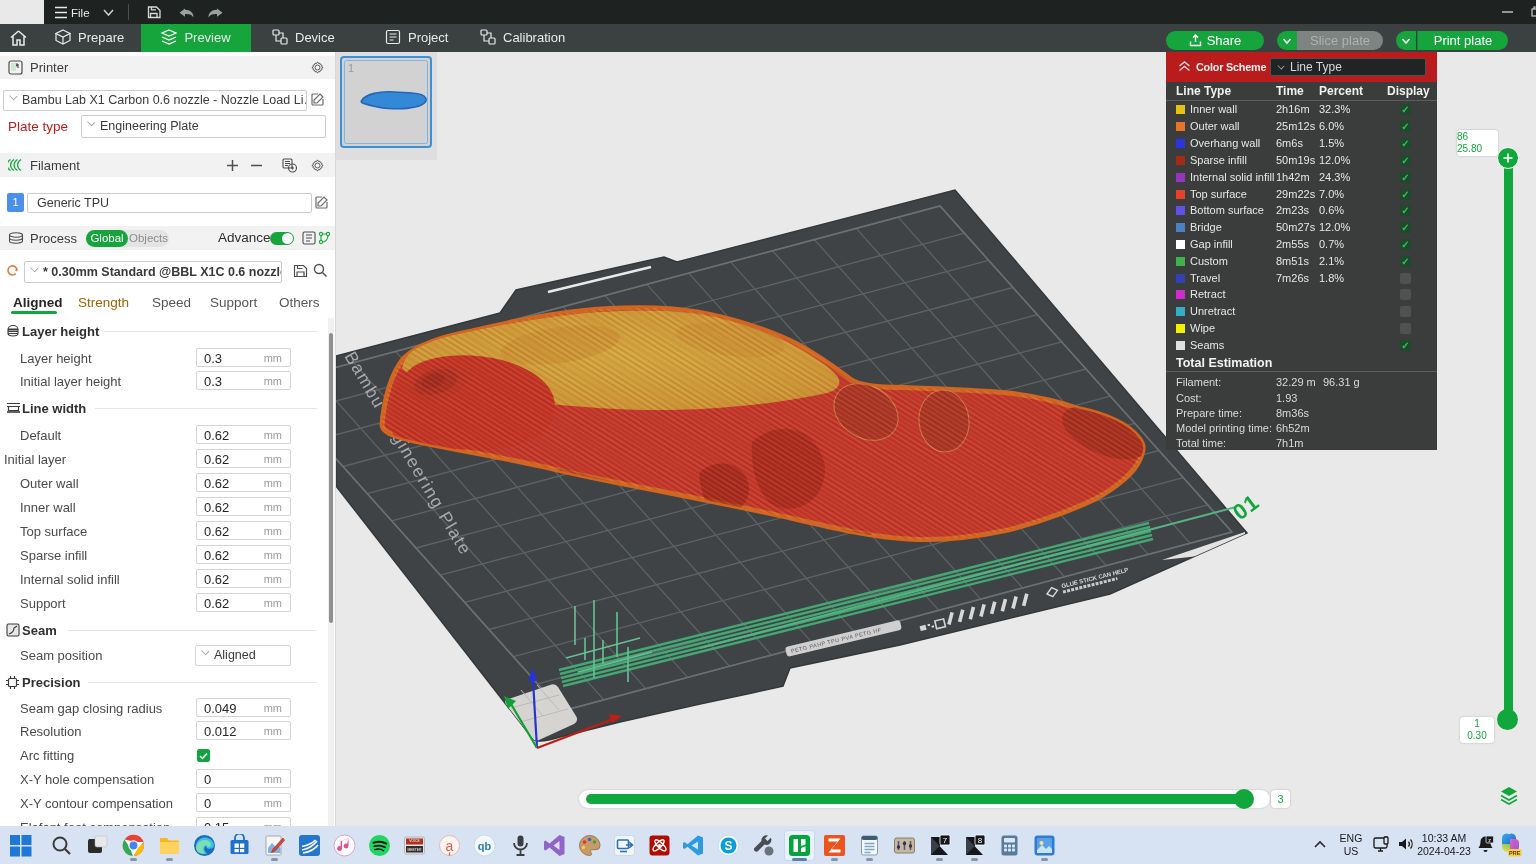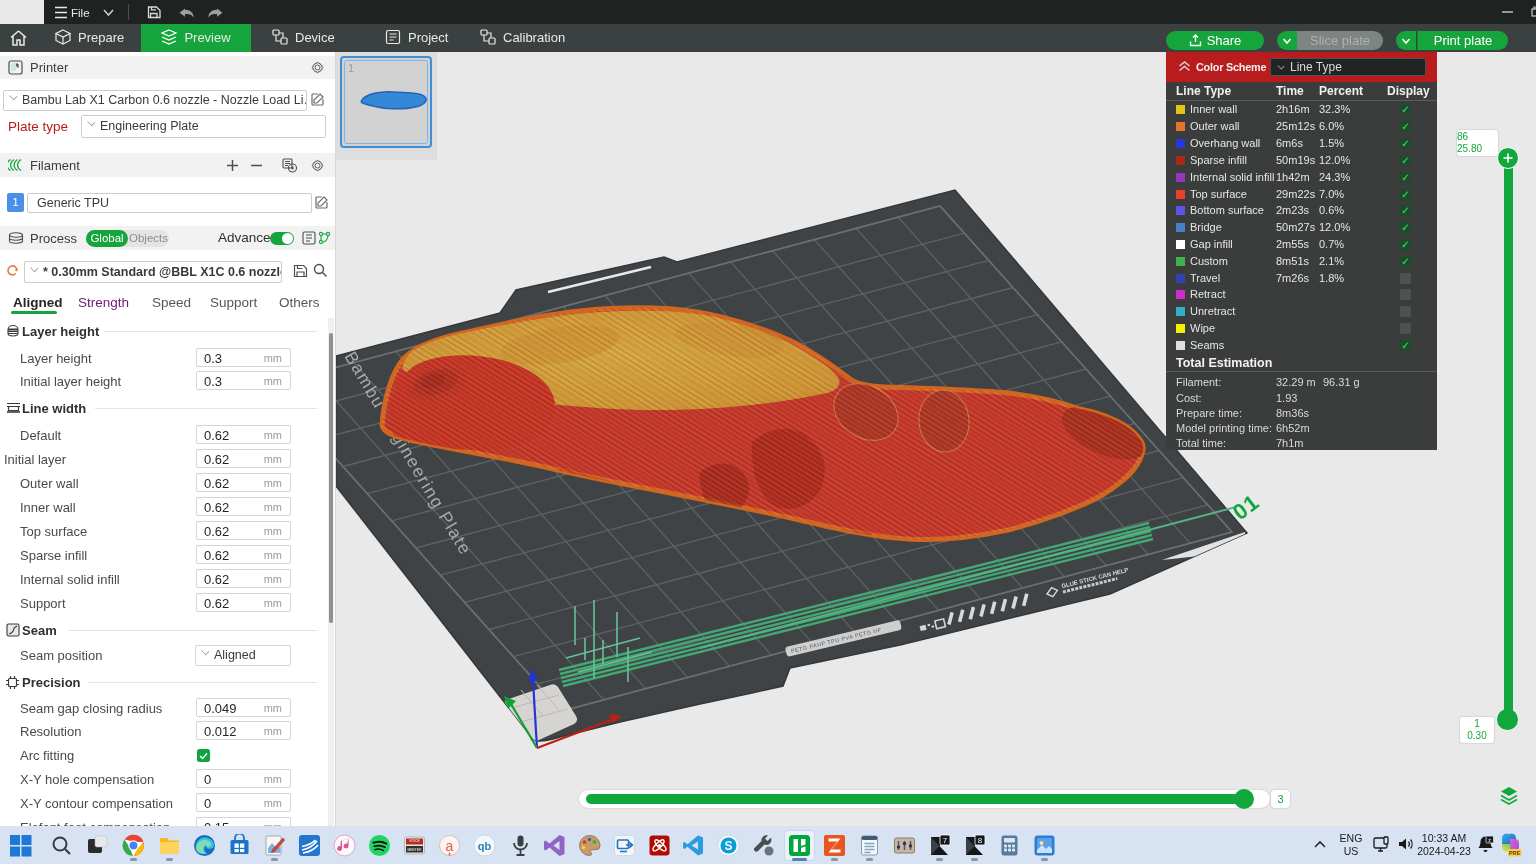--- a/index.html
+++ b/index.html
@@ -366,21 +366,21 @@
       </svg>
     <svg class="abs" style="left:313px;top:211px" width="15" height="15" viewBox="0 0 15 15">
         <g fill="none" stroke="#4B4F4D" stroke-width="1.4">
           <circle cx="6" cy="6" r="4.5"></circle>
           <path d="M9.5 9.5 L13.5 13.5"></path>
         </g>
       </svg>
 
     <div class="abs" style="left:13px;top:243px;font-size:13.5px;font-weight:bold;color:#262626">Aligned</div>
     <div class="abs" style="left:11px;top:259px;width:46px;height:3px;background:#16A53C;border-radius:2px"></div>
-    <div class="abs" style="left:78px;top:243px;font-size:13.5px;color:#701a75">Strength</div>
+    <div class="abs" style="left:78px;top:243px;font-size:13.5px;color:#a16207">Strength</div>
     <div class="abs" style="left:152px;top:243px;font-size:13.5px;color:#565656">Speed</div>
     <div class="abs" style="left:210px;top:243px;font-size:13.5px;color:#565656">Support</div>
     <div class="abs" style="left:279px;top:243px;font-size:13.5px;color:#565656">Others</div>
 
     <svg class="abs" style="left:6px;top:272px" width="14" height="13" viewBox="0 0 14 13">
         <g fill="none" stroke="#3A3A3A" stroke-width="1.1">
           <path d="M2 5.5 a5 4 0 0110 0 v4 a5 2.5 0 01-10 0 z"></path>
           <path d="M2 7.5h10M2 9.5h10"></path>
           <path d="M2 5.5h10" stroke-width="2"></path>
         </g>

